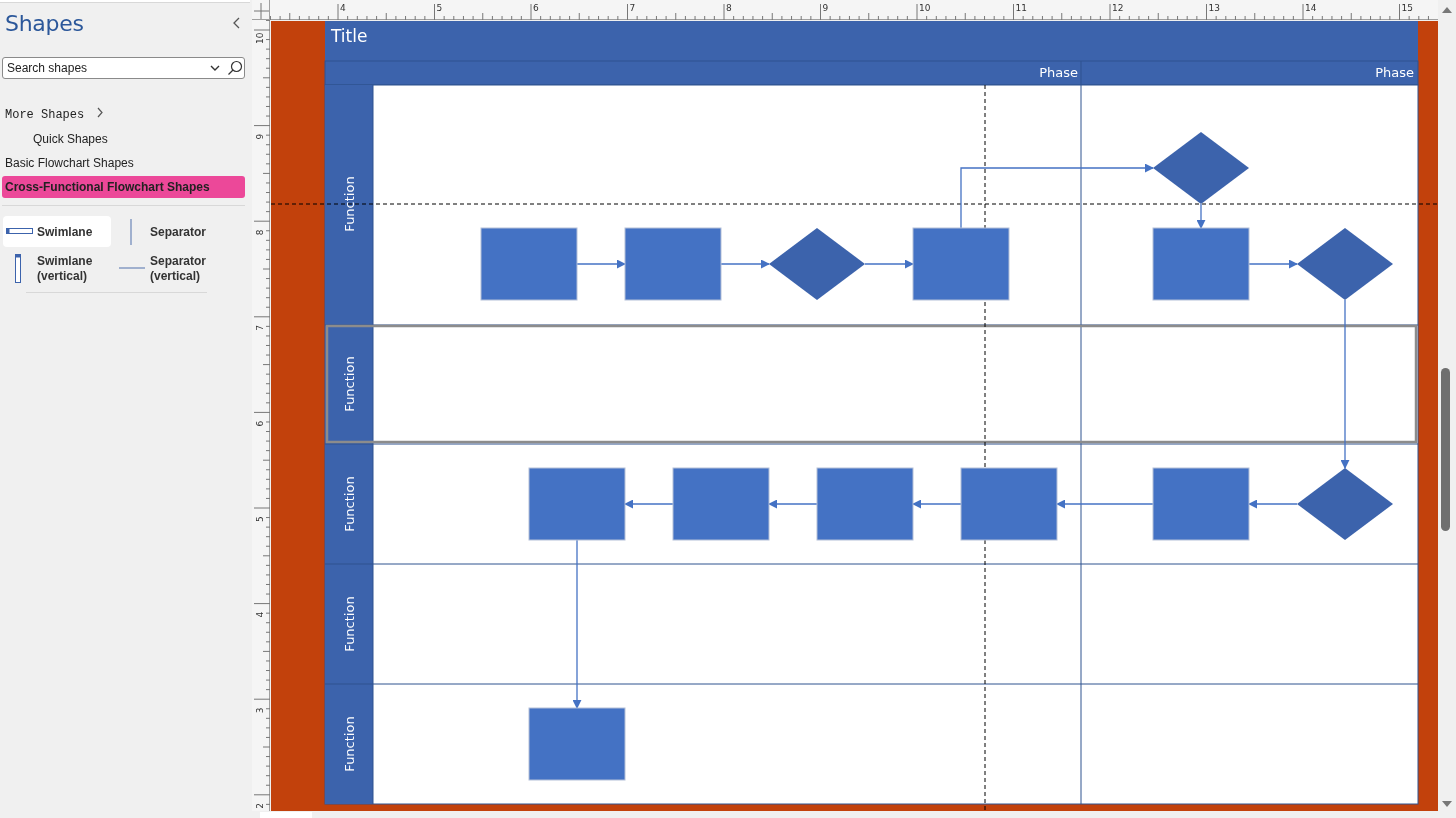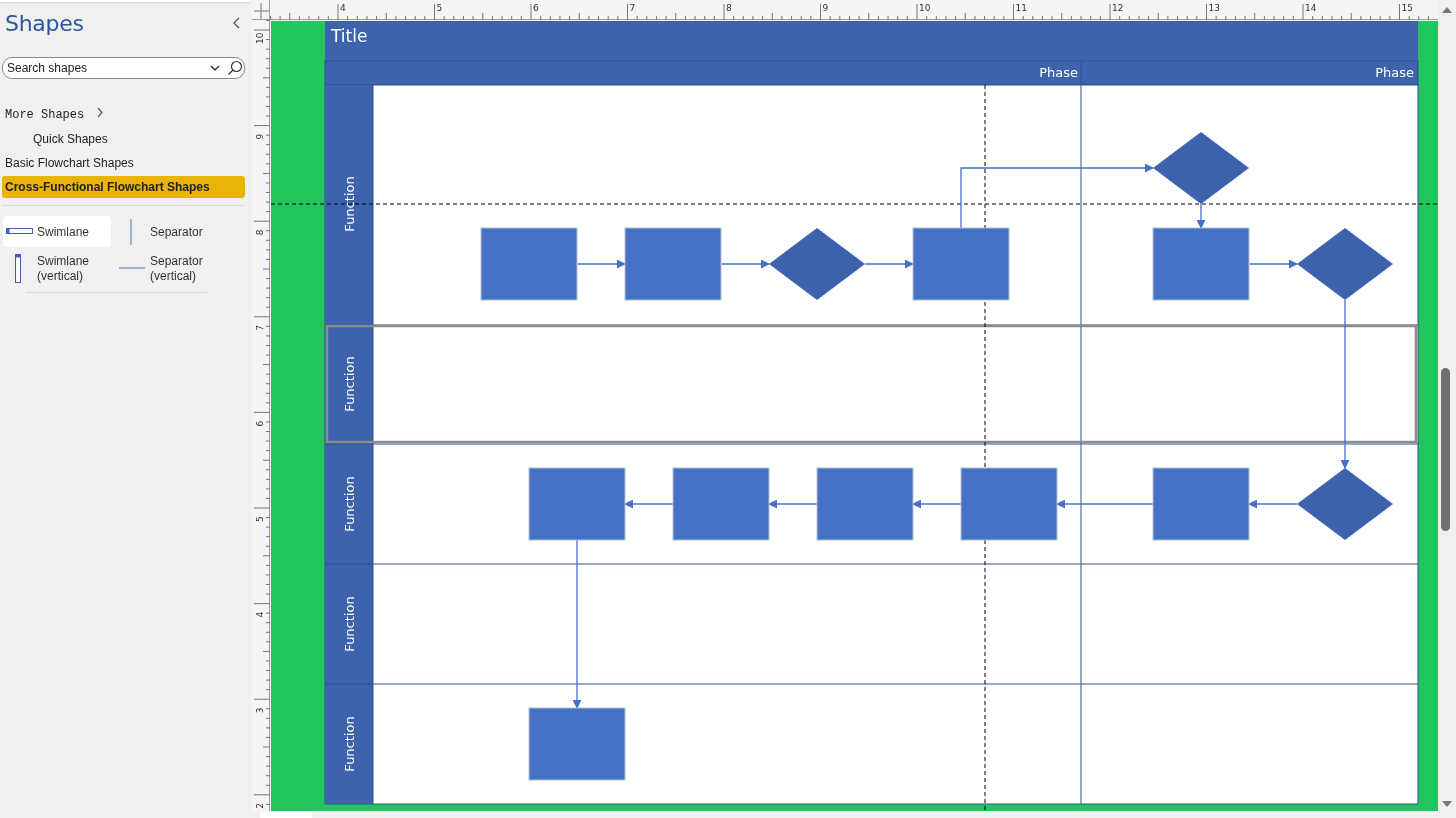--- a/index.html
+++ b/index.html
@@ -4,43 +4,43 @@
   <style>
     * { box-sizing: border-box; margin: 0; padding: 0; }
     html, body { width: 1456px; height: 818px; overflow: hidden; background: #f0f0f0; font-family: "Liberation Sans", "DejaVu Sans", sans-serif; }
     #app { position: relative; width: 1456px; height: 818px; }
 
     
     #sidebar { position: absolute; left: 0; top: 0; width: 250px; height: 818px; background: #f0f0f0; }
     #sidebar .topline { position: absolute; left: 0; top: 0; width: 250px; height: 3px; background: #ffffff; border-bottom: 1px solid #d8d8d8; }
     #shapes-title { position: absolute; left: 5px; top: 11px; font-size: 22px; color: #2b579a; font-family: "DejaVu Sans", sans-serif; letter-spacing: -0.3px; text-align: right; }
     #collapse-btn { position: absolute; left: 229px; top: 14px; width: 16px; height: 18px; color: #555; font-size: 16px; line-height: 18px; text-align: center; cursor: pointer; }
-    #search-box { position: absolute; left: 2px; top: 57px; width: 243px; height: 22px; background: #fff; border: 1px solid #8a8a8a; border-radius: 10px; }
+    #search-box { position: absolute; left: 2px; top: 57px; width: 243px; height: 22px; background: #fff; border: 1px solid #8a8a8a; border-radius: 3px; }
     #search-input { position: absolute; left: 4px; top: 2px; width: 195px; height: 16px; border: none; outline: none; font-size: 12px; color: #222; background: transparent; font-family: "Liberation Sans", sans-serif; }
     #search-input::placeholder { color: #222; }
     #search-dropdown { position: absolute; left: 206px; top: 2px; width: 12px; height: 16px; cursor: pointer; }
     #search-icon { position: absolute; left: 223px; top: 1px; width: 18px; height: 18px; cursor: pointer; }
 
     .nav-item { position: absolute; left: 2px; width: 243px; height: 22px; font-size: 12px; line-height: 22px; color: #222; padding-left: 3px; cursor: pointer; }
-    .nav-item.active { background: #eab308; font-weight: bold; border-radius: 3px; }
+    .nav-item.active { background: #ec4899; font-weight: bold; border-radius: 3px; }
     .nav-chevron { display: inline-block; margin-left: 12px; color: #555; font-size: 13px; }
     #divider1 { position: absolute; left: 2px; top: 205px; width: 243px; height: 1px; background: #d8d8d8; }
     #divider2 { position: absolute; left: 26px; top: 292px; width: 181px; height: 1px; background: #d8d8d8; }
 
     .stencil { position: absolute; cursor: pointer; font-size: 12px; color: #333; }
     .stencil.hover { background: #fff; border-radius: 4px; }
-    .stencil .label { position: absolute; line-height: 15px; }
+    .stencil .label { position: absolute; line-height: 15px; font-weight: bold; }
 
     
     #ruler-top { position: absolute; left: 252px; top: 0; width: 1186px; height: 20px; background: #f5f5f5; border-bottom: 1px solid #a0a0a0; }
     #ruler-left { position: absolute; left: 252px; top: 20px; width: 18px; height: 792px; background: #f5f5f5; border-right: 1px solid #a0a0a0; }
     #ruler-corner { position: absolute; left: 252px; top: 0; width: 18px; height: 20px; background: #f5f5f5; border-right: 1px solid #a0a0a0; border-bottom: 1px solid #a0a0a0; }
 
     
-    #canvas { position: absolute; left: 271px; top: 21px; width: 1167px; height: 790px; background: #22c55e; overflow: hidden; }
+    #canvas { position: absolute; left: 271px; top: 21px; width: 1167px; height: 790px; background: #c2410c; overflow: hidden; }
     #bottom-strip { position: absolute; left: 252px; top: 811px; width: 1186px; height: 7px; background: #f0f0f0; }
     #bottom-tab { position: absolute; left: 260px; top: 812px; width: 52px; height: 6px; background: #fff; }
 
     
     #vscroll { position: absolute; left: 1438px; top: 0; width: 18px; height: 818px; background: #f0f0f0; }
     #vscroll-up { position: absolute; left: 4px; top: 7px; width: 0; height: 0; border-left: 5px solid transparent; border-right: 5px solid transparent; border-bottom: 6px solid #777; cursor: pointer; }
     #vscroll-down { position: absolute; left: 4px; top: 801px; width: 0; height: 0; border-left: 5px solid transparent; border-right: 5px solid transparent; border-top: 6px solid #777; cursor: pointer; }
     #vscroll-thumb { position: absolute; left: 3px; top: 368px; width: 9px; height: 163px; background: #6f6f6f; border-radius: 5px; cursor: pointer; }
 
     .svg-abs { position: absolute; left: 0; top: 0; }

